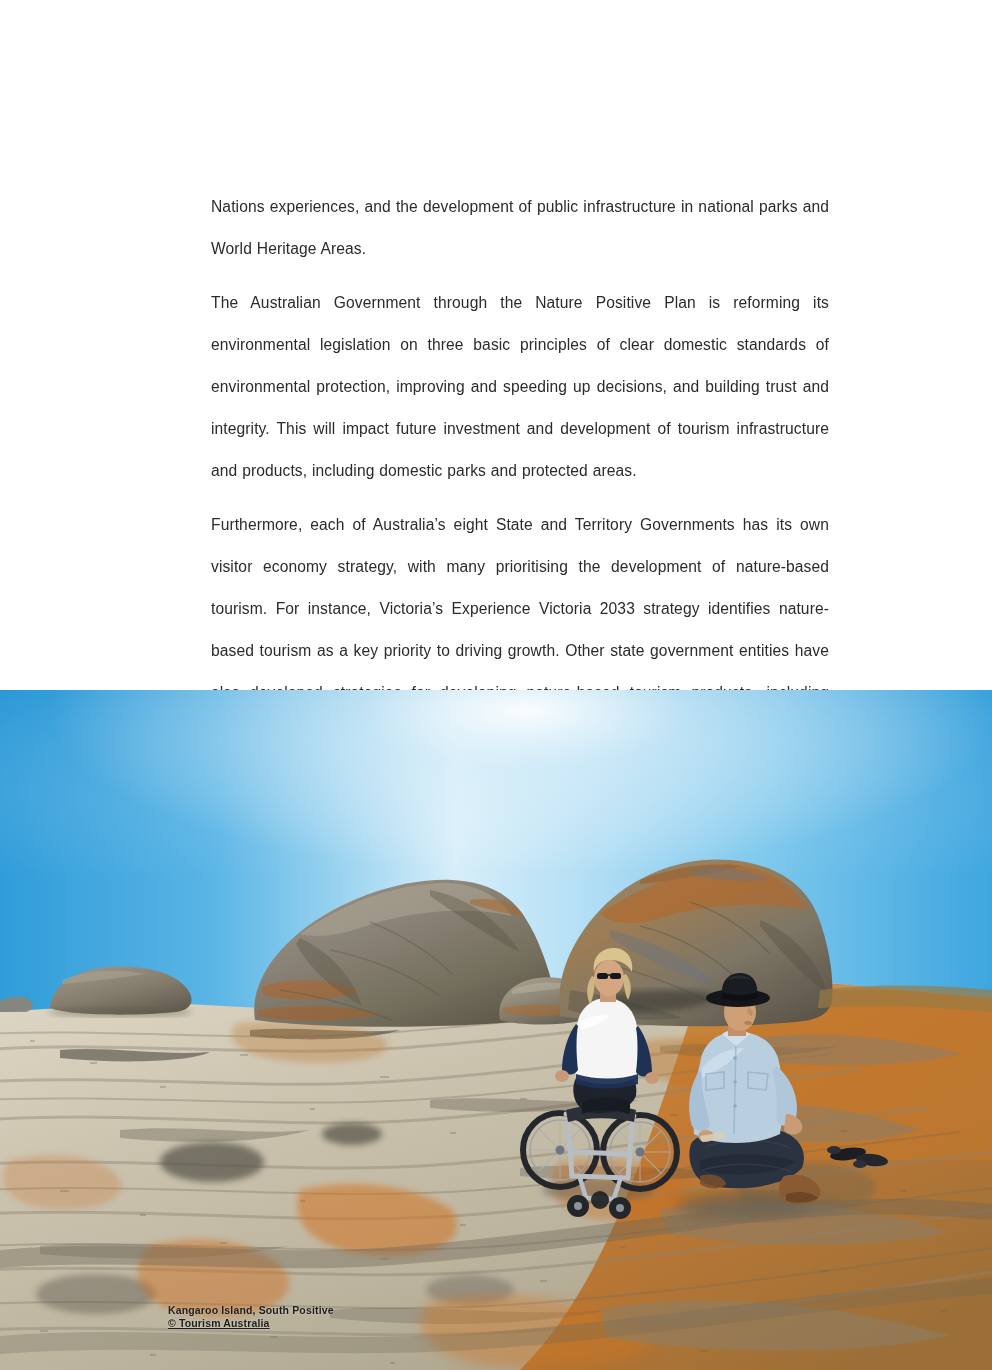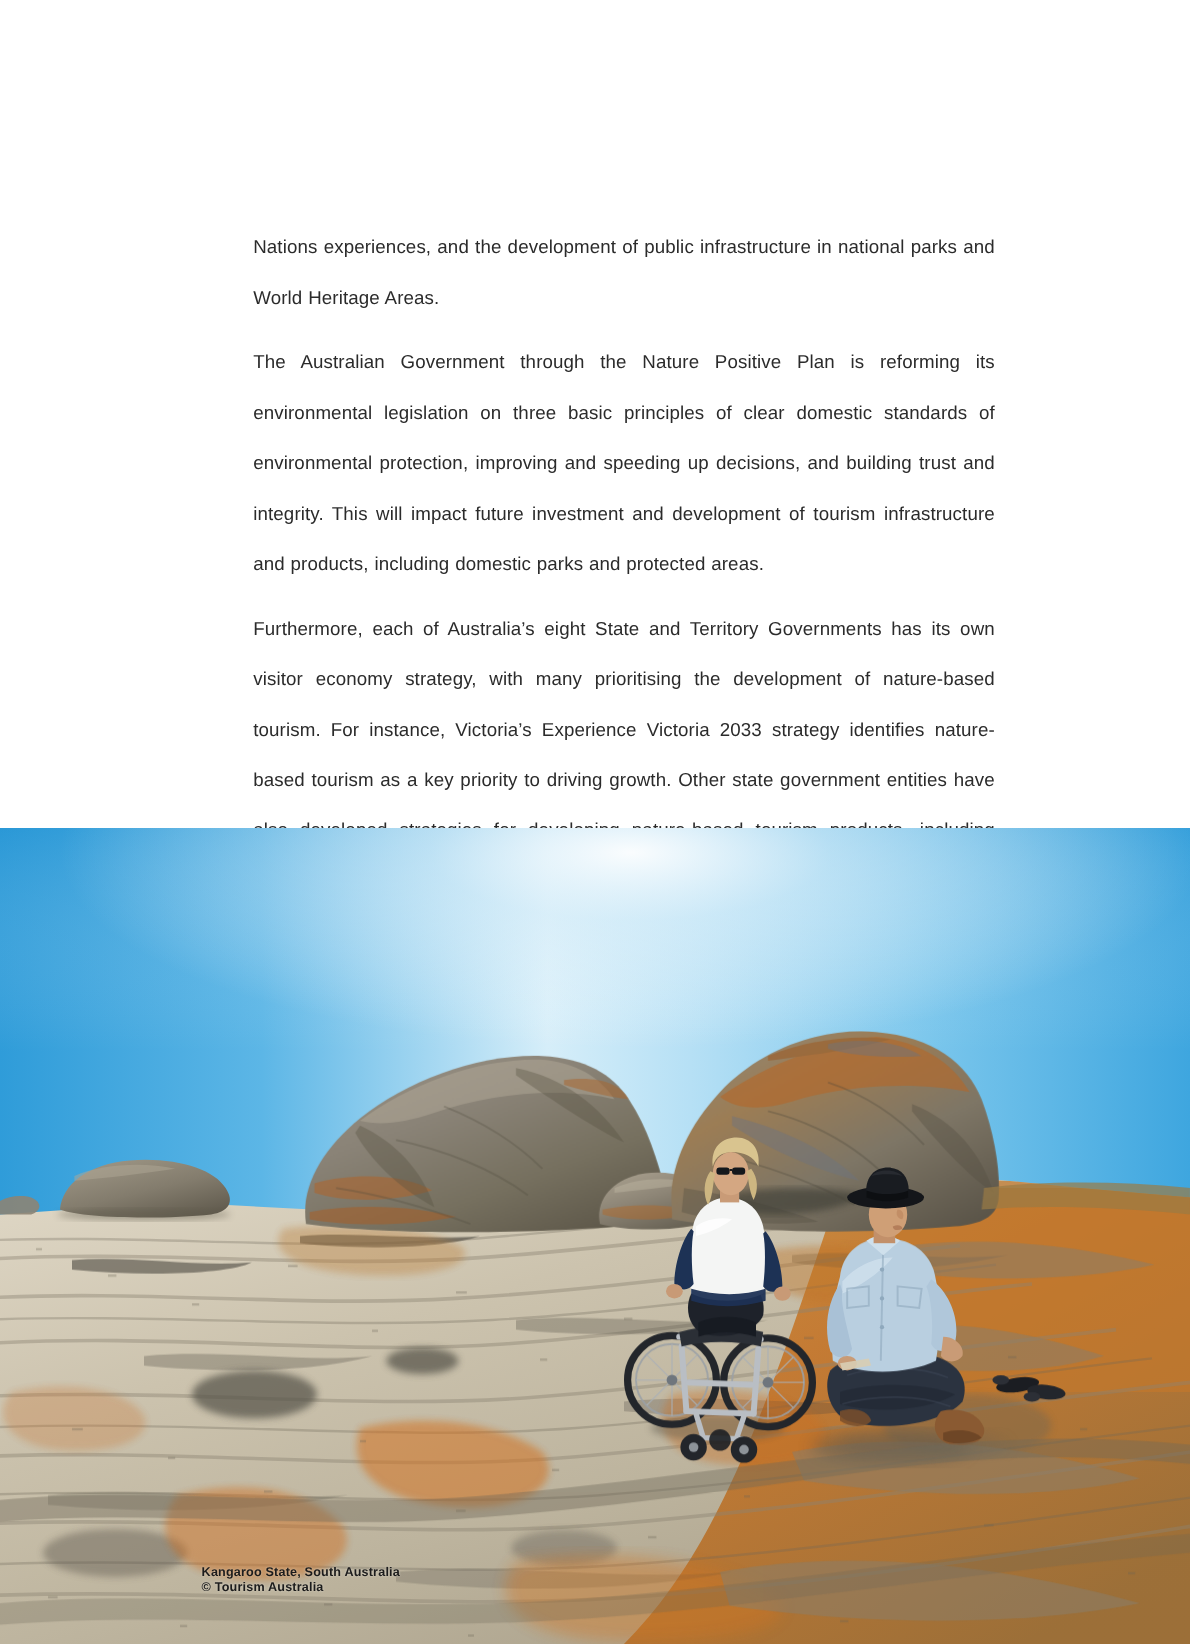--- a/index.html
+++ b/index.html
@@ -37,21 +37,21 @@
 
   .caption{
     position:absolute;left:168px;bottom:26px;
     font-size:10.5px;line-height:13.5px;
     font-weight:bold;
     color:#1c1c1c;
     letter-spacing:.15px;
     text-shadow:0 0 2px rgba(255,255,255,.45);
     white-space:pre-line;
   }
-  .caption .line2{display:block;}
+  .caption .line2{display:block;text-decoration:underline;}
 </style>
 </head>
 <body>
 
 <div class="page">
 
   <div class="text-col">
     <p class="para">Nations experiences, and the development of public infrastructure in national parks and World Heritage Areas.</p>
     <p class="para">The Australian Government through the Nature Positive Plan is reforming its environmental legislation on three basic principles of clear domestic standards of environmental protection, improving and speeding up decisions, and building trust and integrity. This will impact future investment and development of tourism infrastructure and products, including domestic parks and protected areas.</p>
     <p class="para tight">Furthermore, each of Australia’s eight State and Territory Governments has its own visitor economy strategy, with many prioritising the development of nature-based tourism. For instance, Victoria’s Experience Victoria 2033 strategy identifies nature-based tourism as a key priority to driving growth. Other state government entities have also developed strategies for developing nature-based tourism products, including Queensland’s Ecotourism Plan for Queensland’s Protected Areas 2023-2028.</p>
@@ -444,18 +444,18 @@
                    L992,530 C910,522 830,522 740,534 C620,550 500,568 380,576 C260,584 120,568 0,578 Z" fill="#6e6859"></path>
           <path d="M0,646 C140,634 300,654 460,644 C620,634 780,606 992,588
                    L992,604 C790,622 630,650 470,660 C310,670 150,652 0,664 Z" fill="#6e6859" opacity="0.7"></path>
         </g>
 
         <rect x="0" y="0" width="992" height="680" fill="none"></rect>
       </g>
     </svg>
 
     <div class="caption">
-      <span>Kangaroo State, South Australia</span>
+      <span>Kangaroo Island, South Positive</span>
       <span class="line2">© Tourism Australia</span>
     </div>
   </div>
 
 </div>
 
 </body></html>

